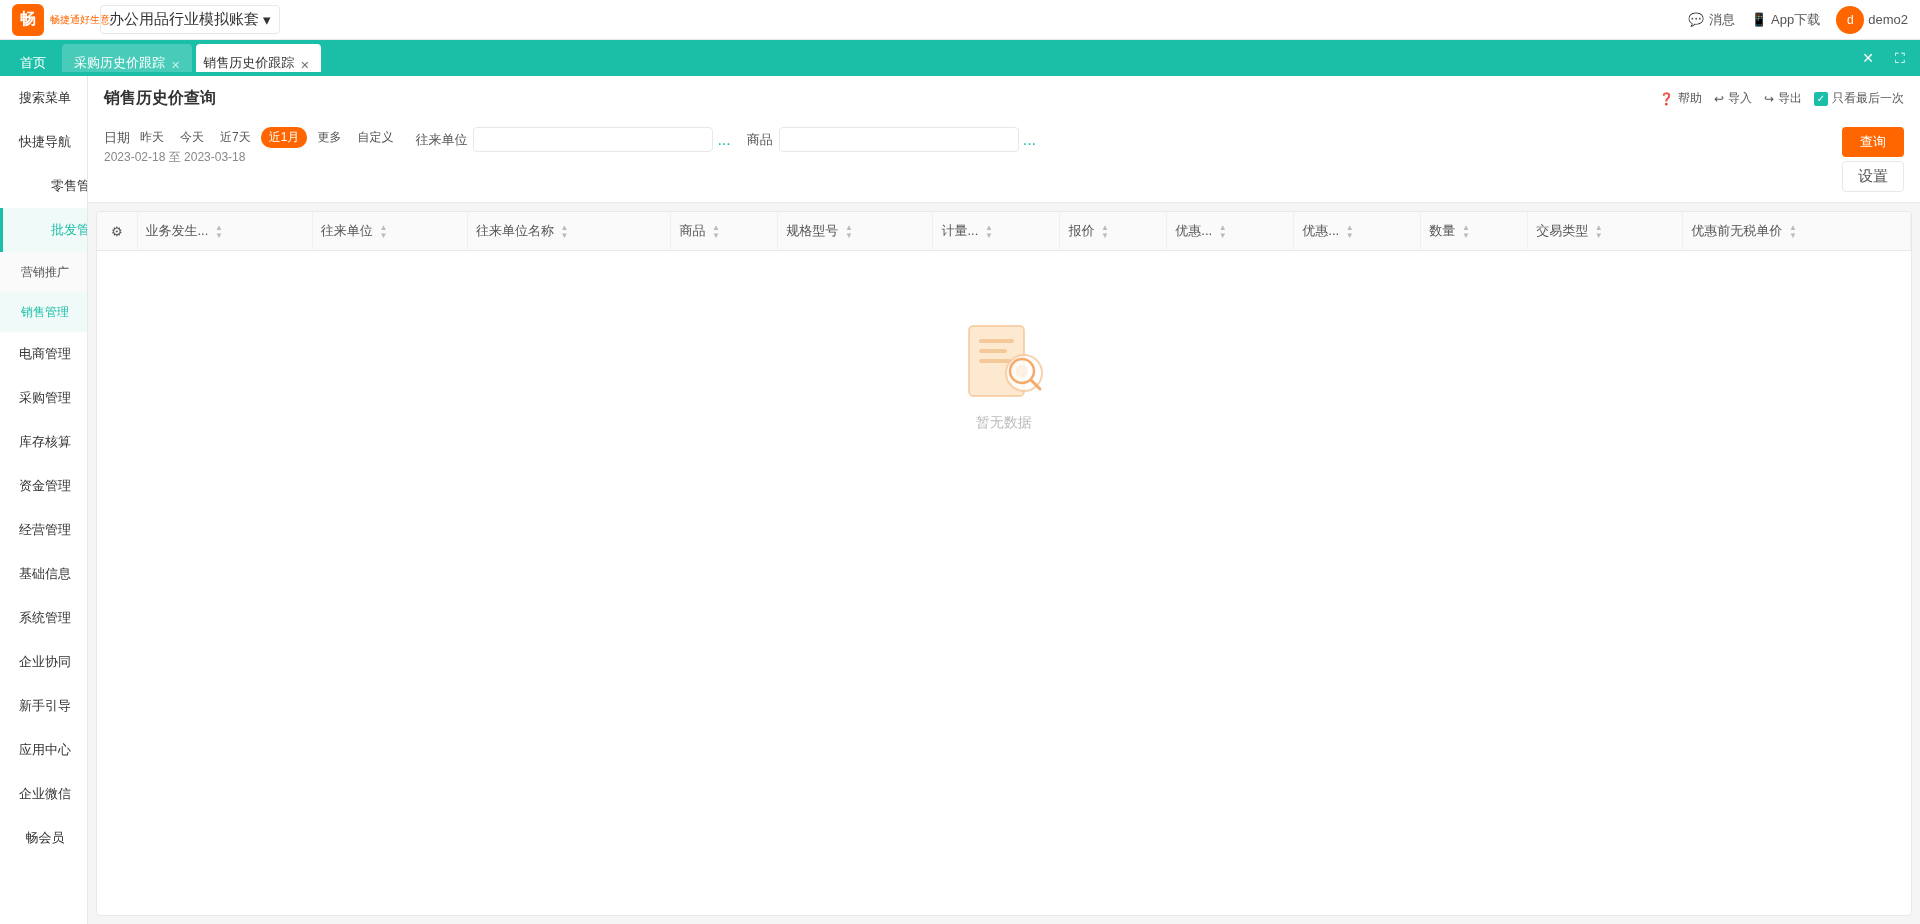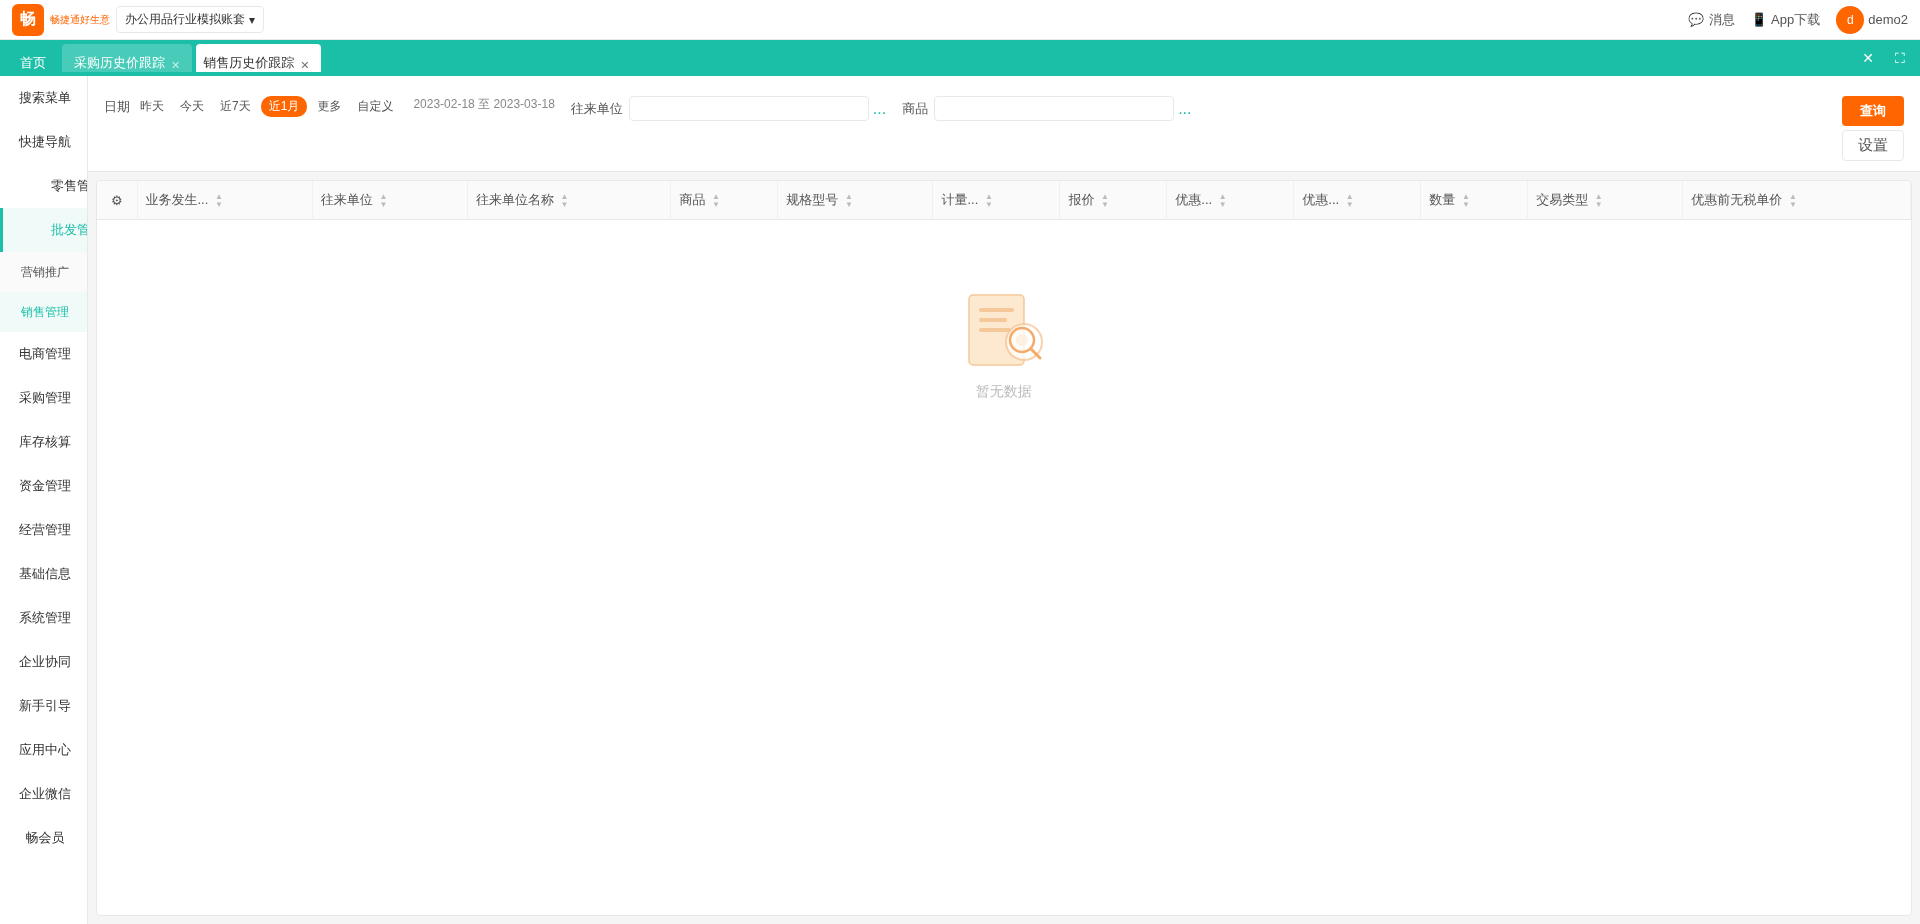--- a/index.html
+++ b/index.html
@@ -48,22 +48,21 @@
     }
     .app-selector {
       display: flex;
       align-items: center;
       gap: 4px;
       padding: 4px 8px;
       border: 1px solid #e8e8e8;
       border-radius: 4px;
       cursor: pointer;
       color: #333;
-      font-size: 12px;
-      margin-left: 16px;
+      font-size: 15px;
     }
     .topbar-right {
       display: flex;
       align-items: center;
       gap: 16px;
       color: #555;
       font-size: 13px;
     }
     .topbar-right-item {
       display: flex;
@@ -265,22 +264,22 @@
       align-items: center;
       gap: 6px;
     }
     .filter-label {
       color: #555;
       font-size: 13px;
       white-space: nowrap;
     }
     .date-filter-group {
       display: flex;
-      flex-direction: row;
-      gap: 14px;
+      flex-direction: column;
+      gap: 1px;
     }
     .date-buttons {
       display: flex;
       gap: 4px;
       align-items: center;
     }
     .date-btn {
       padding: 2px 6px;
       border-radius: 3px;
       cursor: pointer;
@@ -319,21 +318,20 @@
       font-size: 16px;
     }
     .search-btn {
       background: #ff6600;
       color: white;
       border: none;
       border-radius: 4px;
       padding: 6px 18px;
       font-size: 13px;
       cursor: pointer;
-      font-weight: bold;
     }
     .setting-btn {
       background: #fff;
       color: #555;
       border: 1px solid #e8e8e8;
       border-radius: 4px;
       padding: 5px 14px;
       font-size: 15px;
       cursor: pointer;
     }
@@ -510,20 +508,41 @@
     <div class="sidebar-item">
       <span>企业微信</span>
     </div>
     <div class="sidebar-item">
       <span>畅会员</span>
     </div>
   </div>
 
   <div class="content">
     <div class="page-header">
+      <div class="page-title-row">
+        <div class="page-title">销售历史价查询</div>
+        <div class="page-actions">
+          <div class="page-action-item">
+            <span>❓</span>
+            <span>帮助</span>
+          </div>
+          <div class="page-action-item">
+            <span>↩</span>
+            <span>导入</span>
+          </div>
+          <div class="page-action-item">
+            <span>↪</span>
+            <span>导出</span>
+          </div>
+          <div class="checkbox-item">
+            <div class="checkbox-checked">✓</div>
+            <span>只看最后一次</span>
+          </div>
+        </div>
+      </div>
 
       <div class="filter-row">
 
         <div class="date-filter-group">
           <div class="date-buttons">
             <span class="filter-label">日期</span>
             <button class="date-btn">昨天</button>
             <button class="date-btn">今天</button>
             <button class="date-btn">近7天</button>
             <button class="date-btn active">近1月</button>

